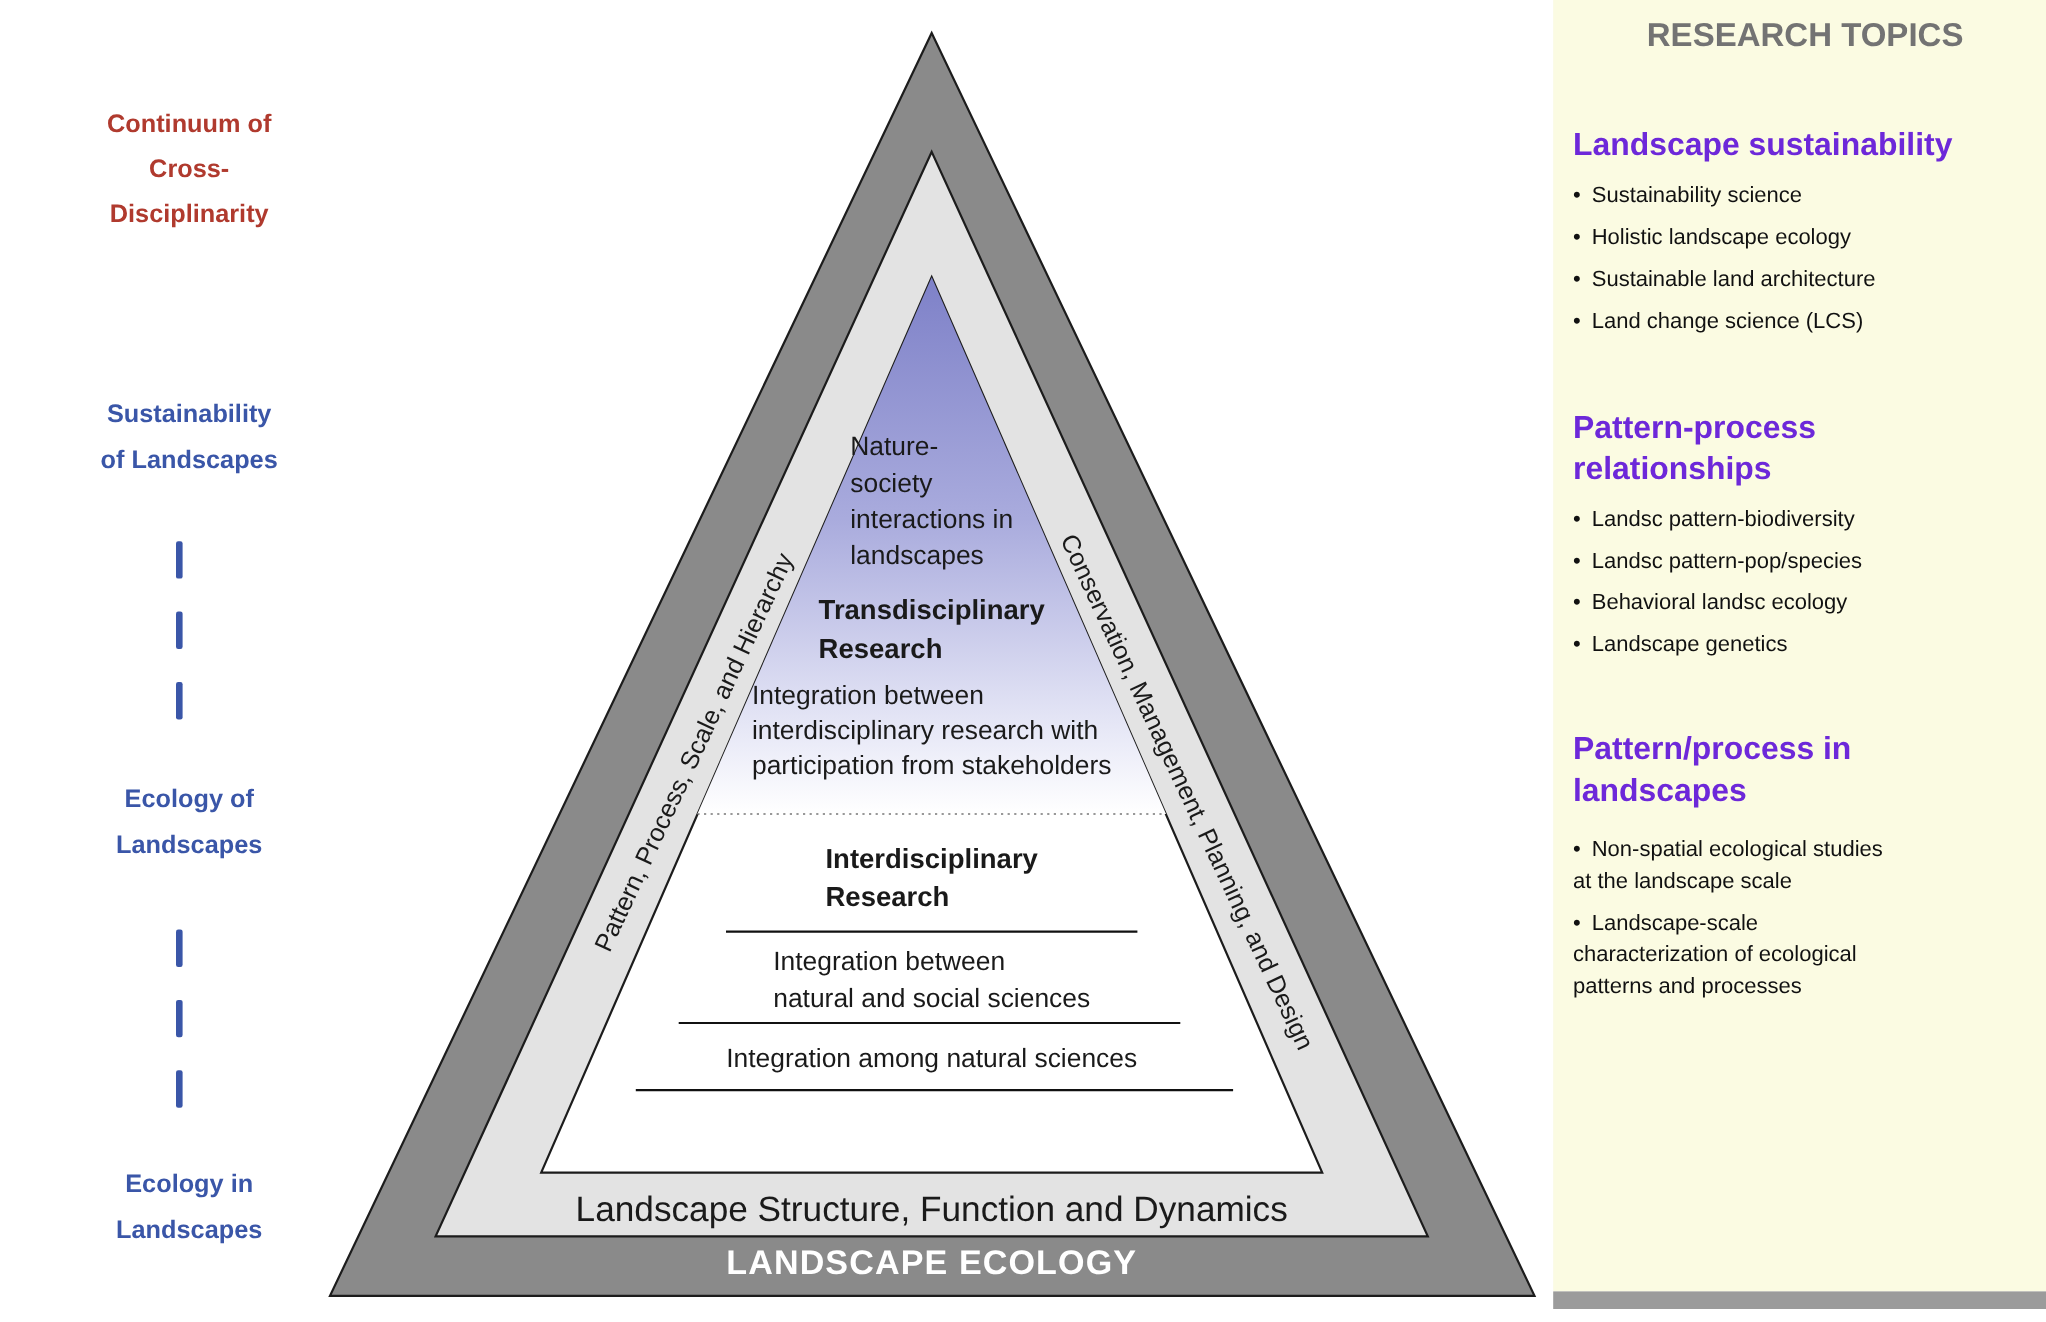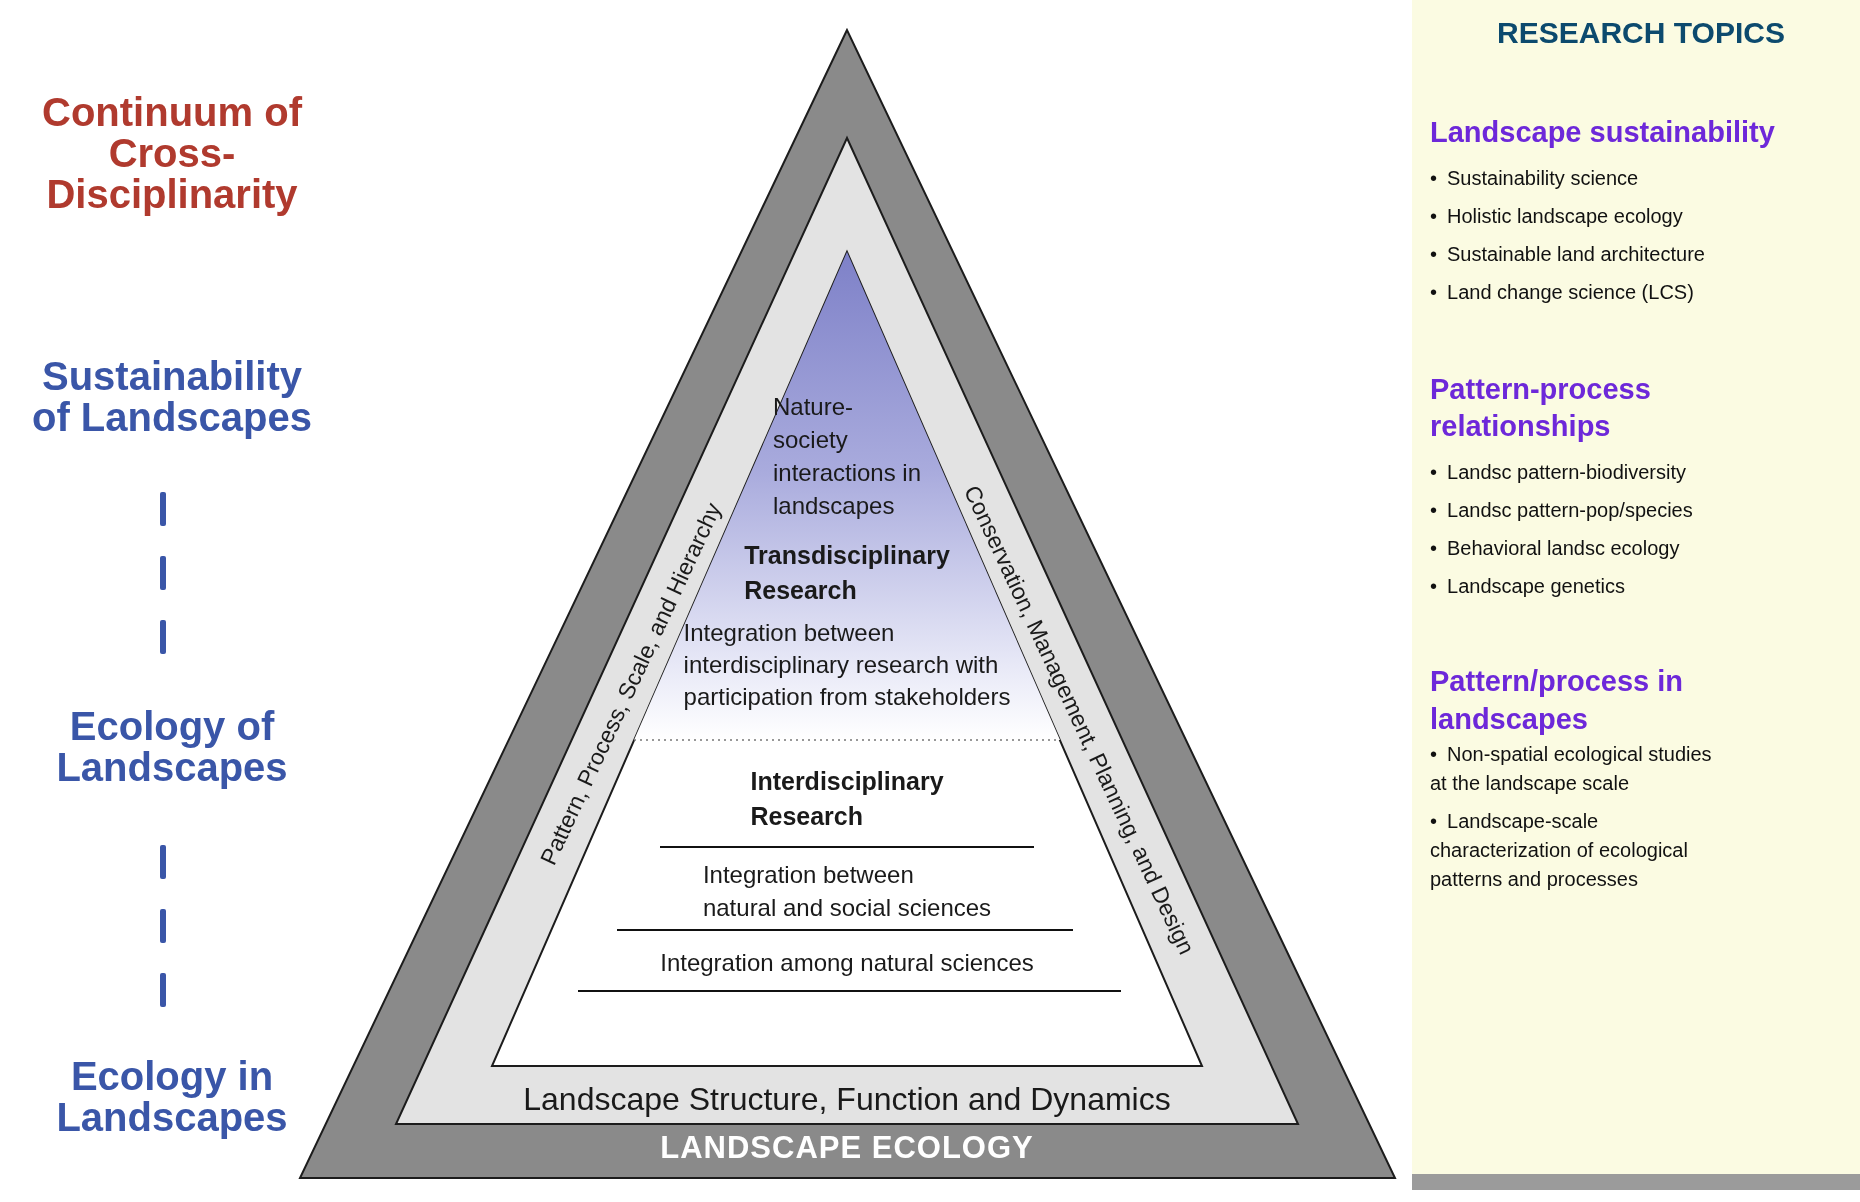--- a/index.html
+++ b/index.html
@@ -3,47 +3,47 @@
 <meta charset="utf-8">
 <style>
   * { margin:0; padding:0; box-sizing:border-box; }
   body { font-family:"Liberation Sans", sans-serif; background:#ffffff; }
   .canvas { position:relative; width:1860px; height:1202px; background:#ffffff; overflow:hidden; }
 
   .pyramid-svg { position:absolute; left:0; top:0; }
 
   
   .left-label { position:absolute; left:22px; width:300px; text-align:center;
-                font-weight:bold; font-size:40px; line-height:41px; white-space:pre-line; }
+                font-weight:bold; font-size:23px; line-height:41px; white-space:pre-line; }
   .red   { color:var(--red_label,#b03a2e); }
   .blue  { color:var(--blue_label,#3a56a8); }
   .dash  { position:absolute; left:160px; width:6px; height:34px;
            background:var(--blue_label,#3a56a8); border-radius:2px; }
 
   
   .center-text { position:absolute; left:847px; transform:translateX(-50%);
                  text-align:left; white-space:pre-line; color:#1a1a1a; }
   .t-small { font-size:24px; line-height:33px; }
   .t-bold  { font-size:25px; line-height:35px; font-weight:bold; }
   .base-inner { font-size:32px; }
   .base-outer { font-size:31px; font-weight:bold; color:#ffffff; letter-spacing:1px; }
 
   .edge-label { position:absolute; white-space:nowrap; font-size:23px; color:#1a1a1a; }
   .edge-left  { left:631px; top:684px; transform:translate(-50%,-50%) rotate(-65deg); }
   .edge-right { left:1079px; top:720px; transform:translate(-50%,-50%) rotate(65deg); }
 
   
   .panel { position:absolute; left:1412px; top:0; width:448px; height:1174px;
            background:var(--panel_bg,#fbfbe2); overflow:hidden; padding:10px 8px 0 18px; }
-  .panel-title { margin-top:6px; text-align:center; font-size:30px; font-weight:bold; color:#0c4a6e; }
+  .panel-title { margin-top:6px; text-align:center; font-size:30px; font-weight:bold; color:#737373; }
   .section-heading { font-size:29px; font-weight:bold; line-height:1.3;
                      white-space:pre-line; color:#6d28d9; }
   .h1 { margin-top:64px; } .h2 { margin-top:64px; } .h3 { margin-top:62px; }
   .items { margin-top:12px; }
-  .items.last { margin-top:2px; }
+  .items.last { margin-top:20px; }
   .item { font-size:20px; line-height:1.45; margin-bottom:9px; color:#111; }
   .item-text { white-space:pre; }
   .bullet { margin-right:10px; }
   .panel-bottom-bar { position:absolute; left:1412px; top:1174px; width:448px; height:16px;
                       background:var(--bar_gray,#9b9b9b); }
 </style>
 </head>
 <body>
 
 <div class="canvas">

